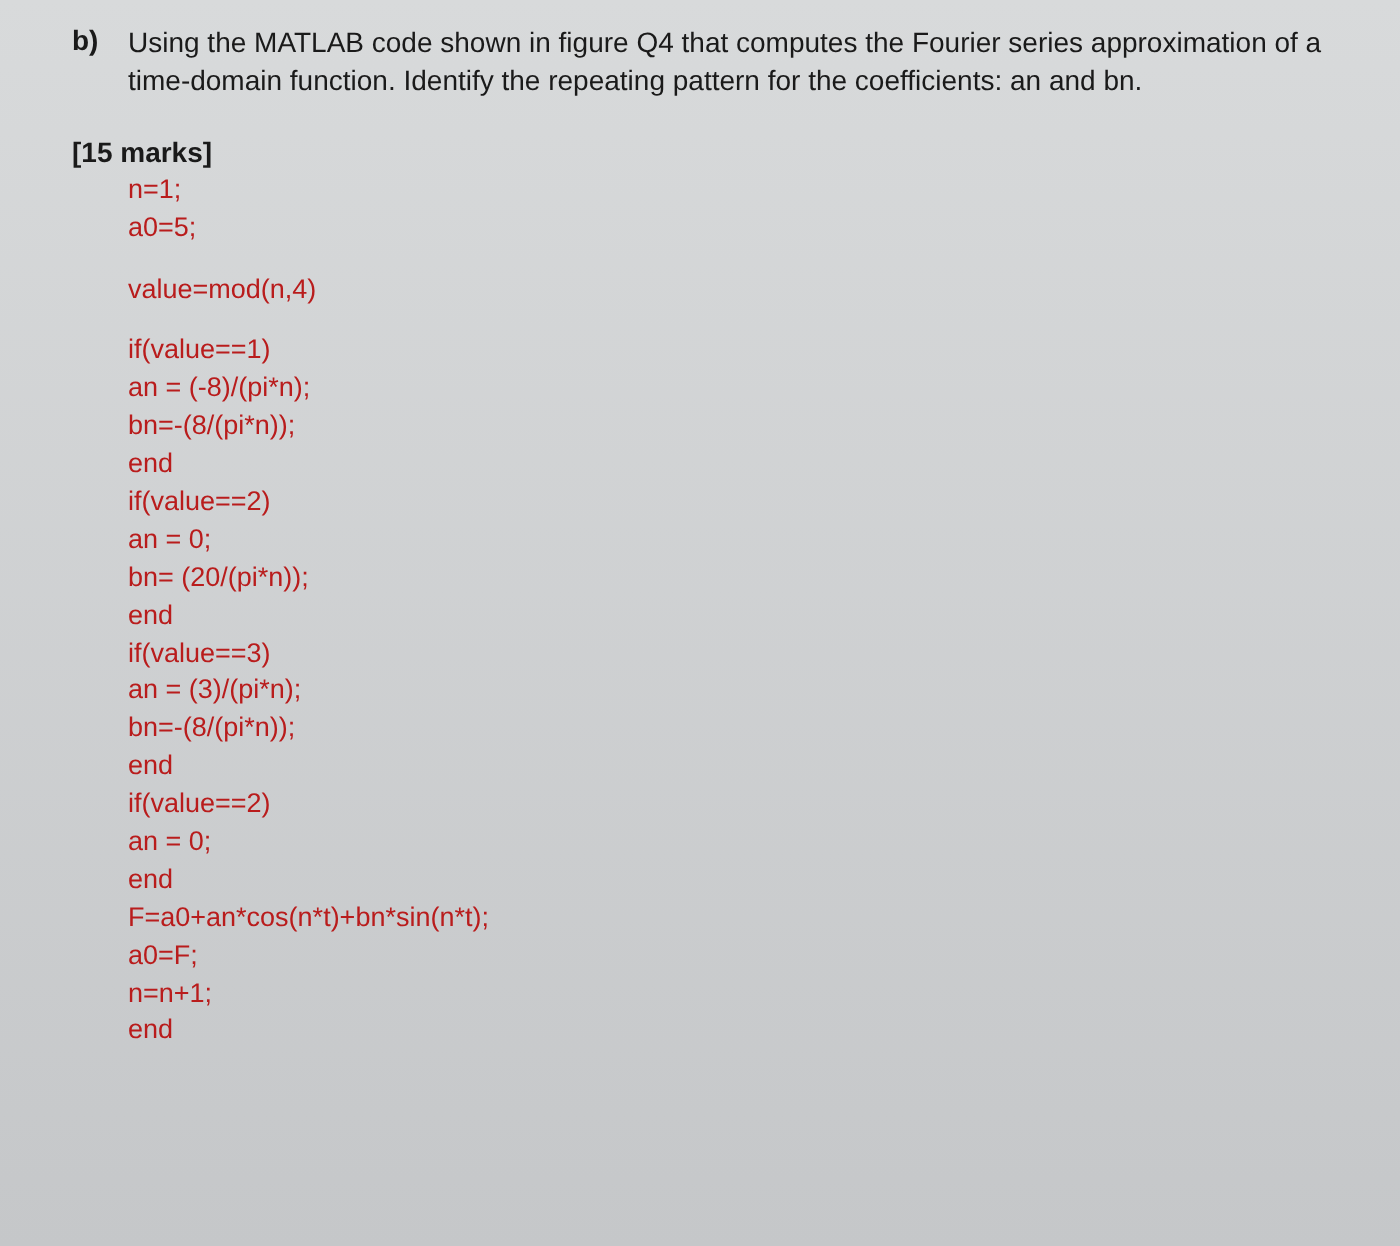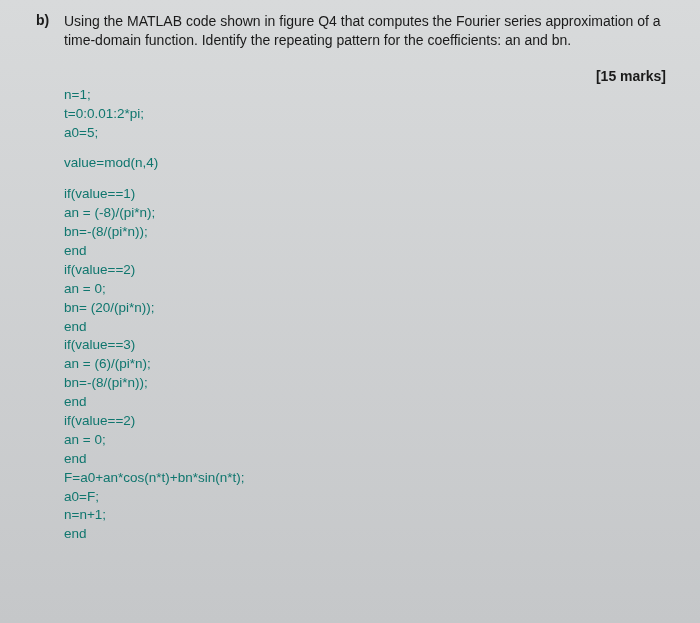--- a/index.html
+++ b/index.html
@@ -26,72 +26,70 @@
       font-size: 14px;
       margin-right: 10px;
       min-width: 18px;
     }
     .question-text {
       font-size: 14px;
       line-height: 1.35;
       font-weight: normal;
     }
     .marks {
-      text-align: right;
       font-weight: bold;
       font-size: 14px;
       margin-top: 18px;
       margin-bottom: 2px;
       padding-right: 4px;
     }
     .code-block {
       margin-left: 28px;
       font-family: Arial, Helvetica, sans-serif;
       font-size: 13.5px;
       line-height: 1.4;
-      color: #0f766e;
+      color: #b91c1c;
     }
     .code-line {
       white-space: pre;
     }
     .code-gap {
       height: 12px;
     }
   </style>
 </head>
 <body>
 
 <div class="question-header">
   <div class="question-label">b)</div>
   <div class="question-text">Using the MATLAB code shown in figure Q4 that computes the Fourier series approximation of a time-domain function. Identify the repeating pattern for the coefficients: an and bn.</div>
 </div>
 
 <div class="marks">[15 marks]</div>
 
 <div class="code-block">
   <div class="code-line">n=1;</div>
-  <div class="code-line">t=0:0.01:2*pi;</div>
   <div class="code-line">a0=5;</div>
 
   <div class="code-gap"></div>
 
   <div class="code-line">value=mod(n,4)</div>
 
   <div class="code-gap"></div>
 
   <div class="code-line">if(value==1)</div>
   <div class="code-line">an = (-8)/(pi*n);</div>
   <div class="code-line">bn=-(8/(pi*n));</div>
   <div class="code-line">end</div>
   <div class="code-line">if(value==2)</div>
   <div class="code-line">an = 0;</div>
   <div class="code-line">bn= (20/(pi*n));</div>
   <div class="code-line">end</div>
   <div class="code-line">if(value==3)</div>
-  <div class="code-line">an = (6)/(pi*n);</div>
+  <div class="code-line">an = (3)/(pi*n);</div>
   <div class="code-line">bn=-(8/(pi*n));</div>
   <div class="code-line">end</div>
   <div class="code-line">if(value==2)</div>
   <div class="code-line">an = 0;</div>
   <div class="code-line">end</div>
   <div class="code-line">F=a0+an*cos(n*t)+bn*sin(n*t);</div>
   <div class="code-line">a0=F;</div>
   <div class="code-line">n=n+1;</div>
   <div class="code-line">end</div>
 </div>

